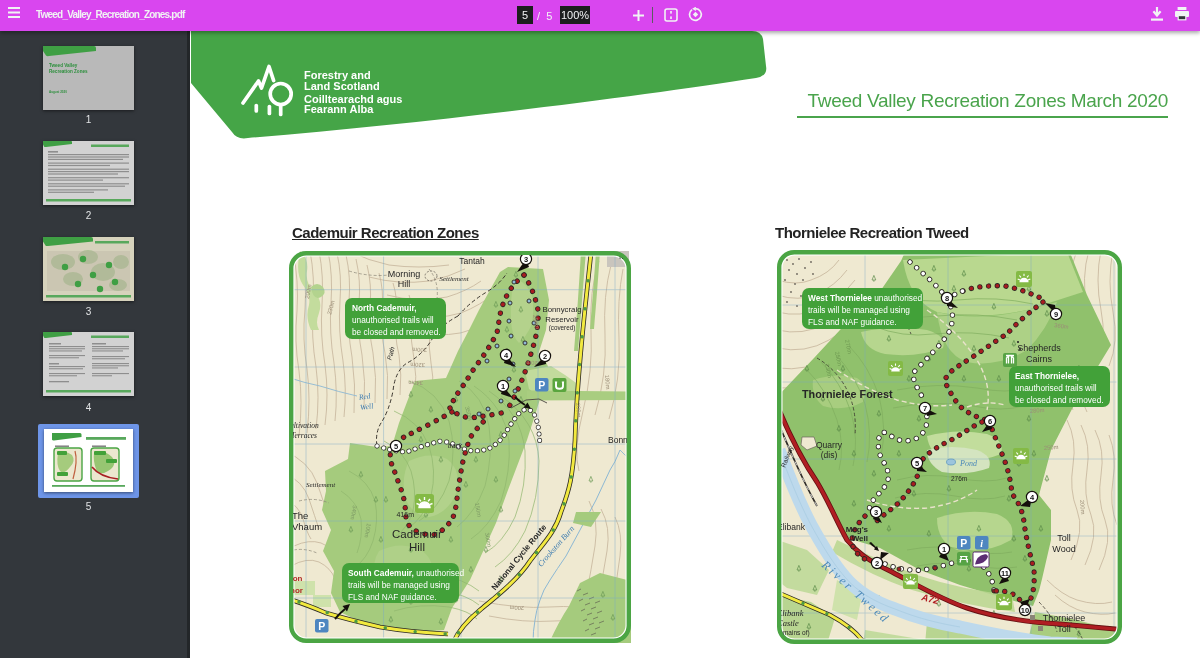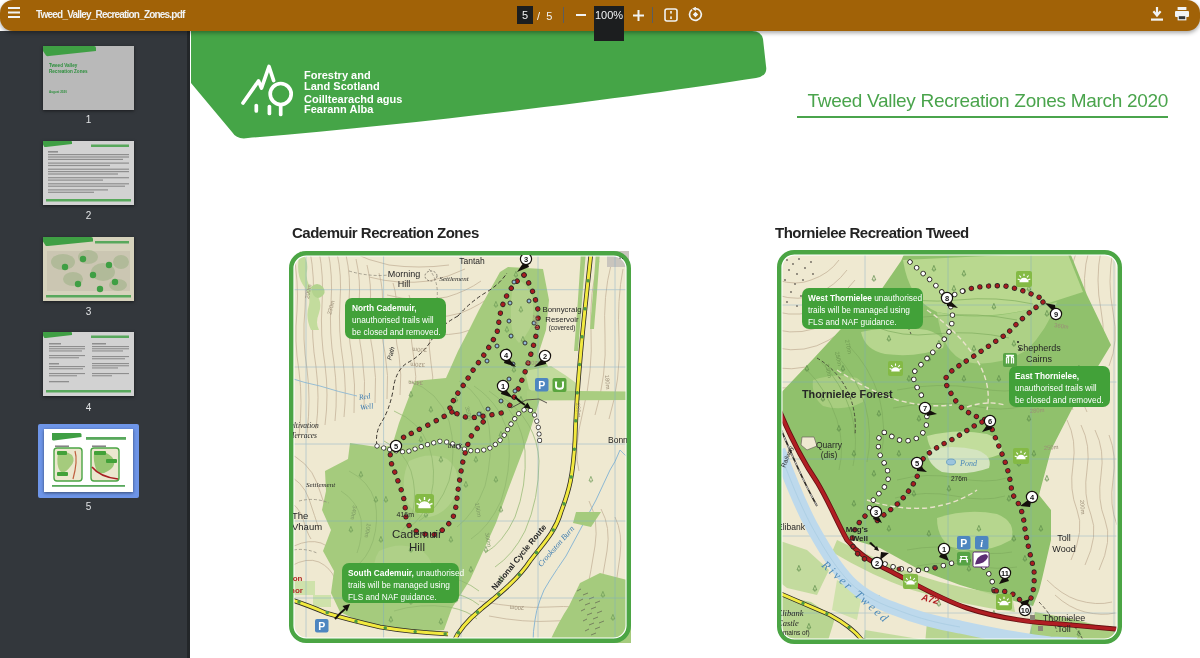--- a/index.html
+++ b/index.html
@@ -1,20 +1,20 @@
 <!DOCTYPE html>
 <html><head>
 <meta charset="utf-8">
 <style>
   *{-webkit-font-smoothing:antialiased;} html,body{margin:0;padding:0;width:1200px;height:658px;overflow:hidden;
     font-family:"Liberation Sans",sans-serif;background:#fff;}
   .abs{position:absolute;}
   
-  #toolbar{position:absolute;left:0;top:0;width:1200px;height:31px;background:#a16207;
-    box-shadow:0 2px 4px rgba(0,0,0,.35);z-index:20;border-radius:13px;}
+  #toolbar{position:absolute;left:0;top:0;width:1200px;height:31px;background:#d946ef;
+    box-shadow:0 2px 4px rgba(0,0,0,.35);z-index:20;}
   #fname{position:absolute;left:36px;top:9px;color:#f1f3f4;font-size:10px;font-weight:700;letter-spacing:-0.8px;}
   .chip{position:absolute;background:#1c1e1f;color:#f1f3f4;font-size:11px;text-align:center;}
   .tbtxt{position:absolute;color:#f1f3f4;font-size:11px;}
   .sep{position:absolute;top:7px;width:1px;height:16px;background:#5a5d60;}
   
   #sidebar{position:absolute;left:0;top:31px;width:187px;height:627px;background:#33373c;z-index:10;border-right:3px solid #232629;}
   .thumb{position:absolute;left:43px;width:91px;height:64px;background:#fff;box-shadow:0 1px 3px rgba(0,0,0,.5);}
   .pnum{position:absolute;width:91px;left:43px;color:#e2e4e6;font-size:10px;text-align:center;}
   
   #page{position:absolute;left:190px;top:31px;width:1010px;height:627px;background:#fff;}
@@ -38,21 +38,21 @@
   <div id="fname">Tweed_Valley_Recreation_Zones.pdf</div>
 
   <div class="chip" style="left:517px;top:6px;width:16px;height:18px;line-height:18px;">5</div>
   <div class="tbtxt" style="left:537px;top:10px;">/&nbsp;&nbsp;5</div>
   <div class="sep" style="left:563px;"></div>
 
   <svg class="abs" style="left:576px;top:14px" width="10" height="2" viewBox="0 0 10 2">
       <rect width="10" height="2" fill="#f1f3f4"></rect>
     </svg>
 
-  <div class="chip" style="left:594px;top:6px;width:30px;height:35px;line-height:18px;">100%</div>
+  <div class="chip" style="left:560px;top:6px;width:30px;height:18px;line-height:18px;">100%</div>
 
   <svg class="abs" style="left:633px;top:10px" width="11" height="11" viewBox="0 0 11 11">
       <g fill="#f1f3f4">
         <rect y="4.5" width="11" height="2"></rect>
         <rect x="4.5" width="2" height="11"></rect>
       </g>
     </svg>
   <div class="sep" style="left:652px;"></div>
 
   <svg class="abs" style="left:664px;top:8px" width="14" height="14" viewBox="0 0 14 14">
@@ -232,21 +232,21 @@
     <text x="114" y="59.5">Land Scotland</text>
     <text x="114" y="72.7">Coilltearachd agus</text>
     <text x="114" y="83.3">Fearann Alba</text>
   </g>
 </svg>
 
 <div id="title">Tweed Valley Recreation Zones March 2020</div>
 
 <div id="underline"></div>
 
-<div class="h2" style="left:292px;">Cademuir Recreation Zones</div>
+<div class="h2" style="left:292px;text-decoration:underline;">Cademuir Recreation Zones</div>
 
 <div class="h2" style="left:775px;">Thornielee Recreation Tweed</div>
 
 <svg id="map1" class="abs" style="left:289px;top:251px" width="342" height="392" viewBox="0 0 342 392">
  <defs>
   <clipPath id="m1clip">
         <rect x="4" y="4" width="334" height="384" rx="13"></rect>
       </clipPath>
   <path id="tree" d="M0,0 L1.9,-4.6 L3.8,0 Z M1.9,0 L1.9,1.8" stroke="#6d9b58" stroke-width="0.7" fill="none"></path>
  </defs>

